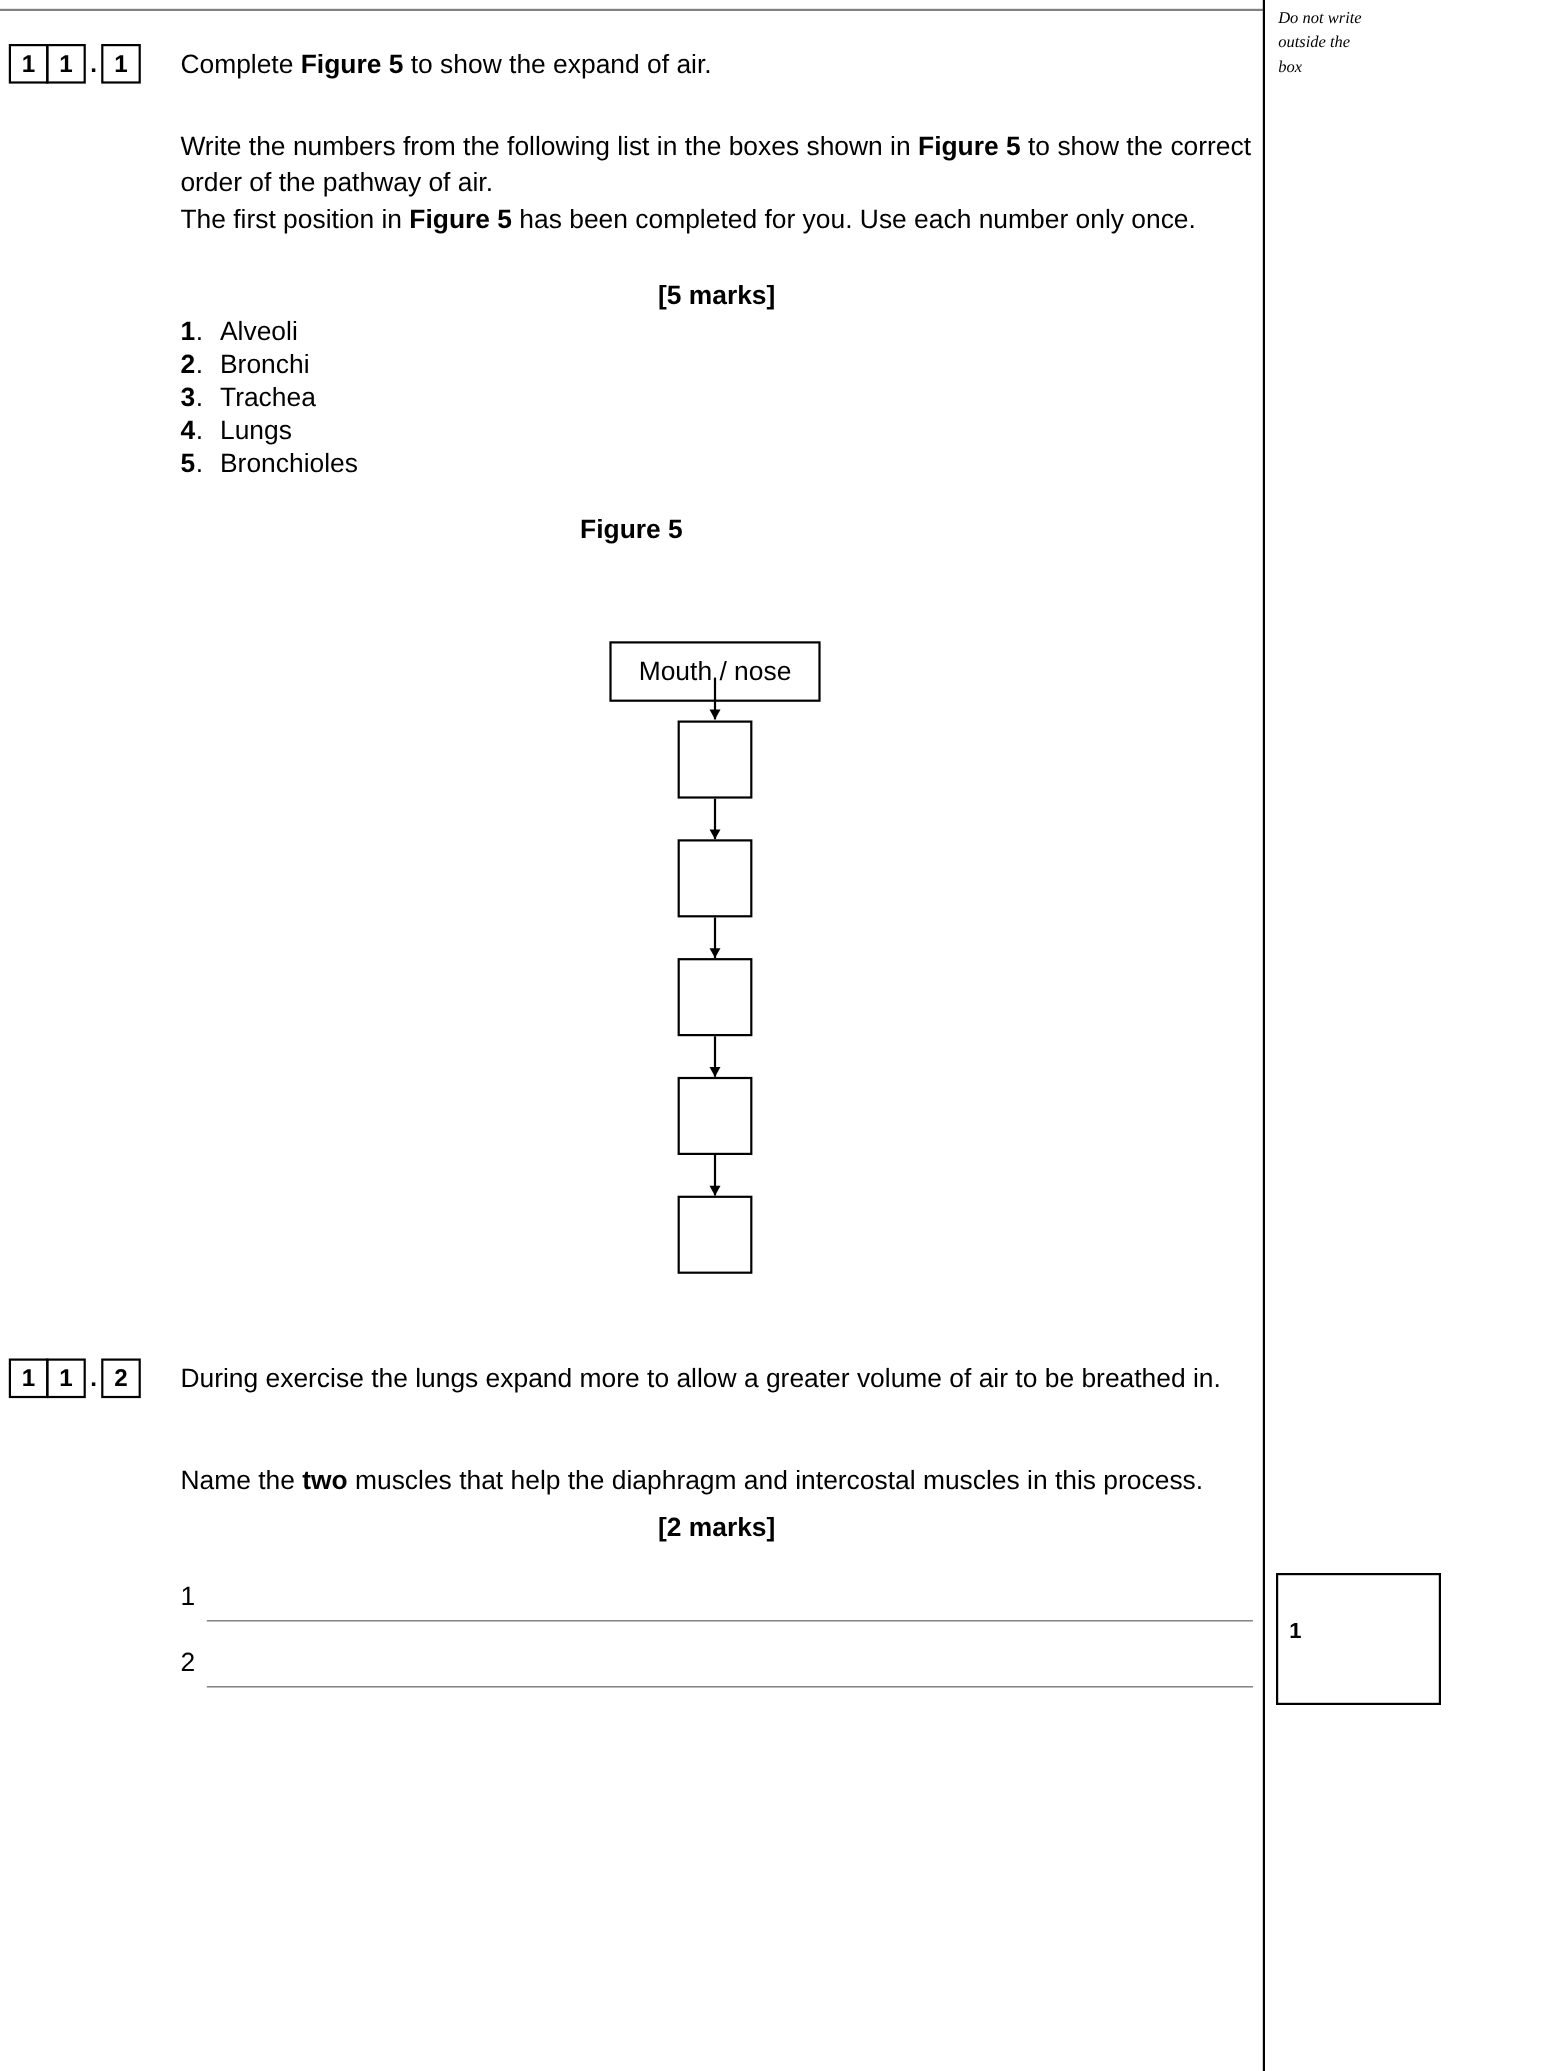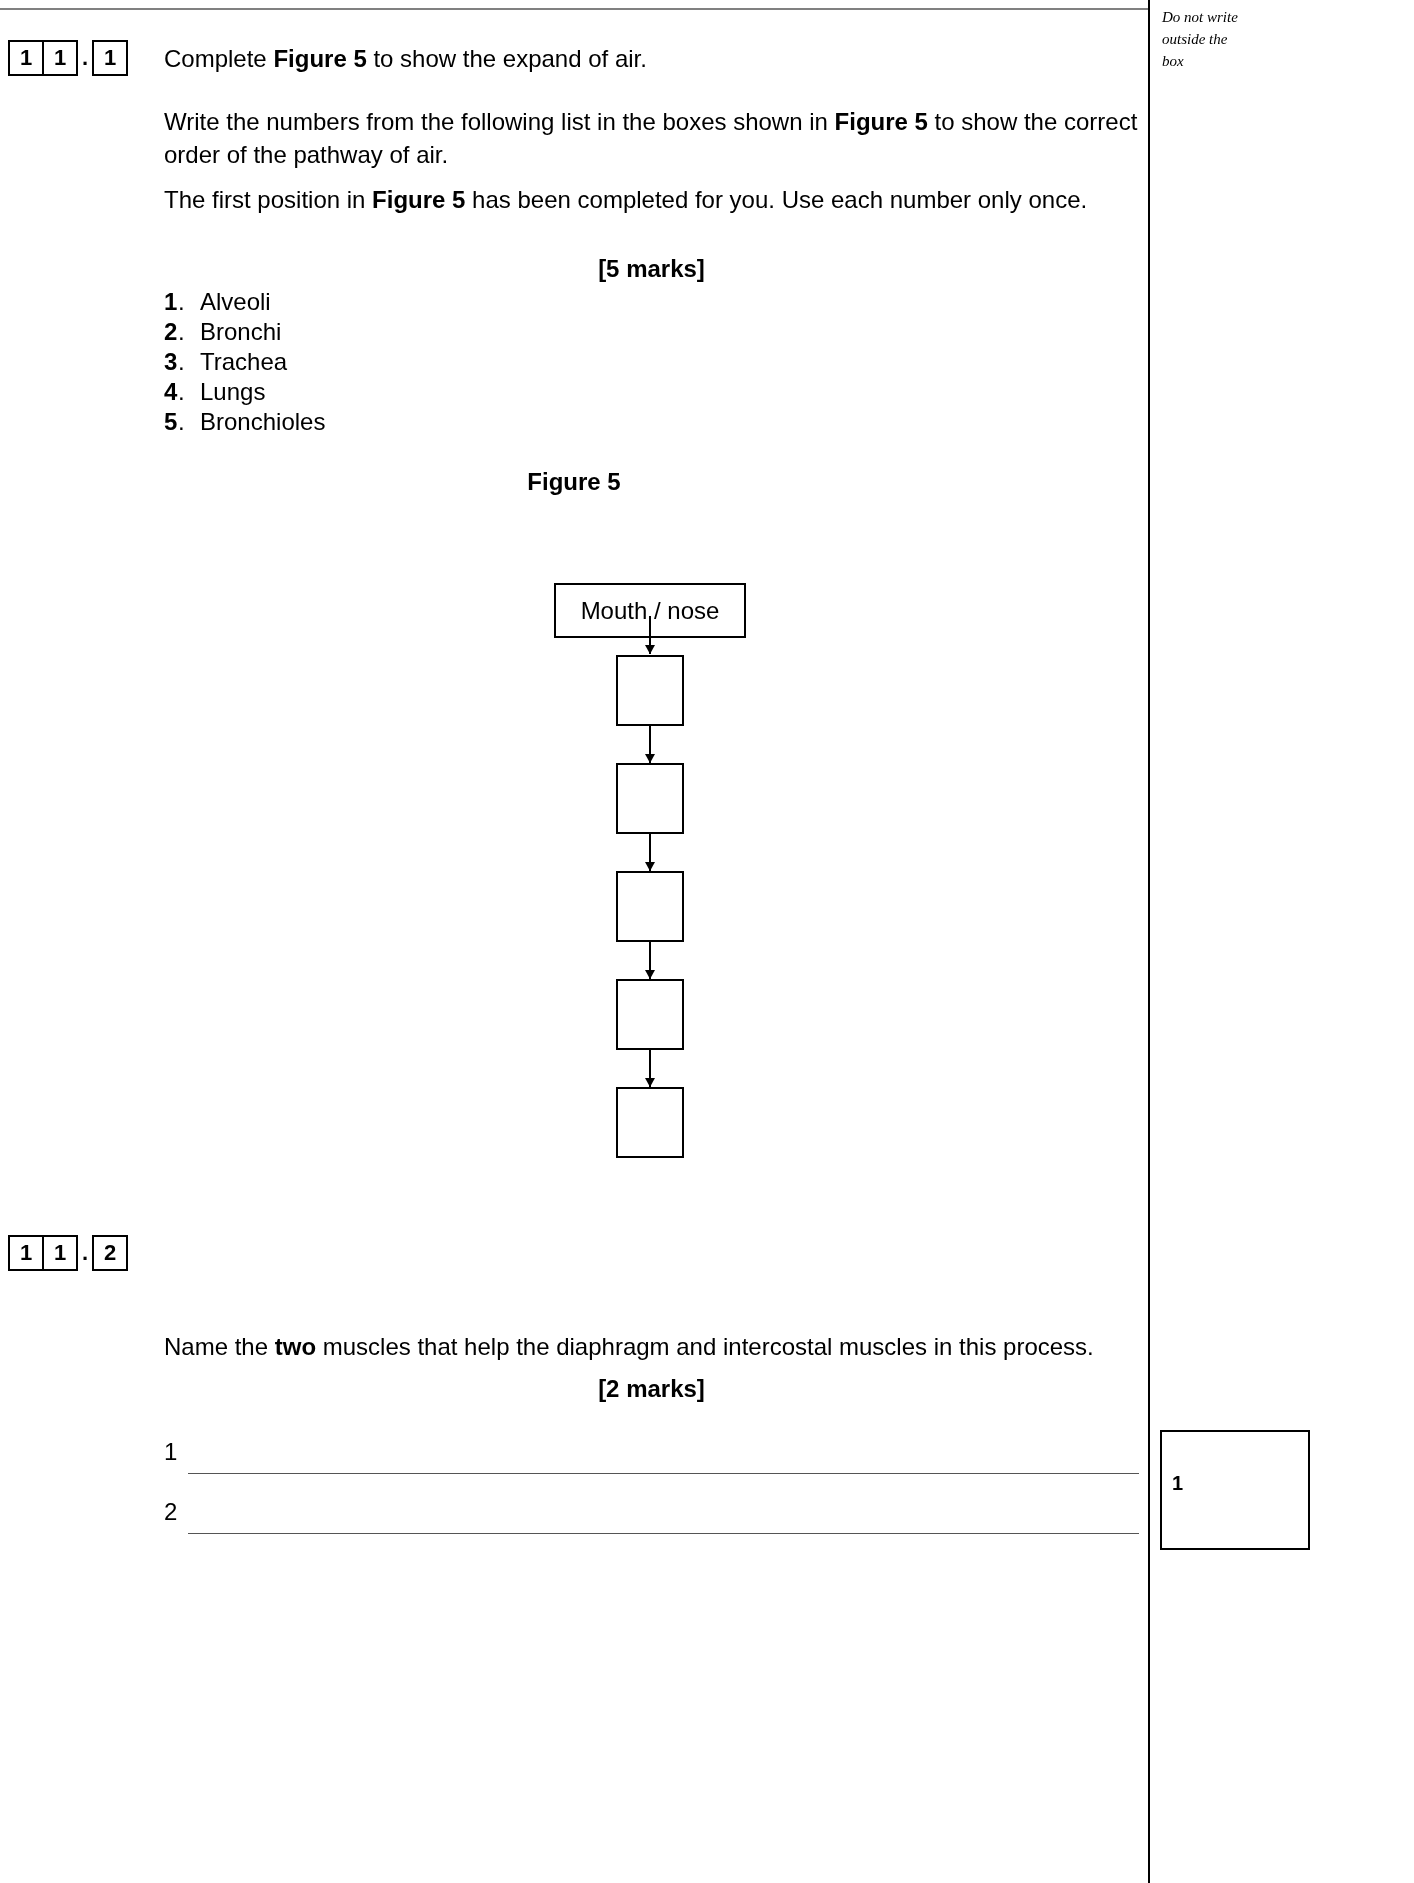--- a/index.html
+++ b/index.html
@@ -221,21 +221,21 @@
     <div class="dot">.</div>
     <div class="cell sub">1</div>
   </div>
 
   <div class="qbody" style="top:42px;">
     <p>
       <span>Complete </span><b>Figure 5</b><span> to show the expand of air.</span>
     </p>
   </div>
 
-  <div class="qbody" style="top:105px;">
+  <div class="qbody" style="top:117px;">
     <p>
       <span>Write the numbers from the following list in the boxes shown in </span><b>Figure 5</b><span> to show the correct order of the pathway of air.</span>
     </p>
   </div>
 
   <div class="qbody" style="top:183px;">
     <p>
       <span>The first position in </span><b>Figure 5</b><span> has been completed for you.  Use each number only once.</span>
     </p>
   </div>
@@ -280,20 +280,25 @@
 
   </div>
 
   <div class="qnum" style="left:8px; top:1235px;">
     <div class="cell">1</div>
     <div class="cell">1</div>
     <div class="dot">.</div>
     <div class="cell sub">2</div>
   </div>
 
+  <div class="qbody" style="top:1237px;">
+    <p>
+      <span>During exercise the lungs expand more to allow a greater volume of air to be breathed in.</span>
+    </p>
+  </div>
 
   <div class="qbody" style="top:1330px;">
     <p>
       <span>Name the </span><b>two</b><span> muscles that help the diaphragm and intercostal muscles in this process.</span>
     </p>
   </div>
 
   <div class="marks-right" style="top:1375px;">[2 marks]</div>
 
   <div class="ans-row" style="top:1440px; height:34px;">

